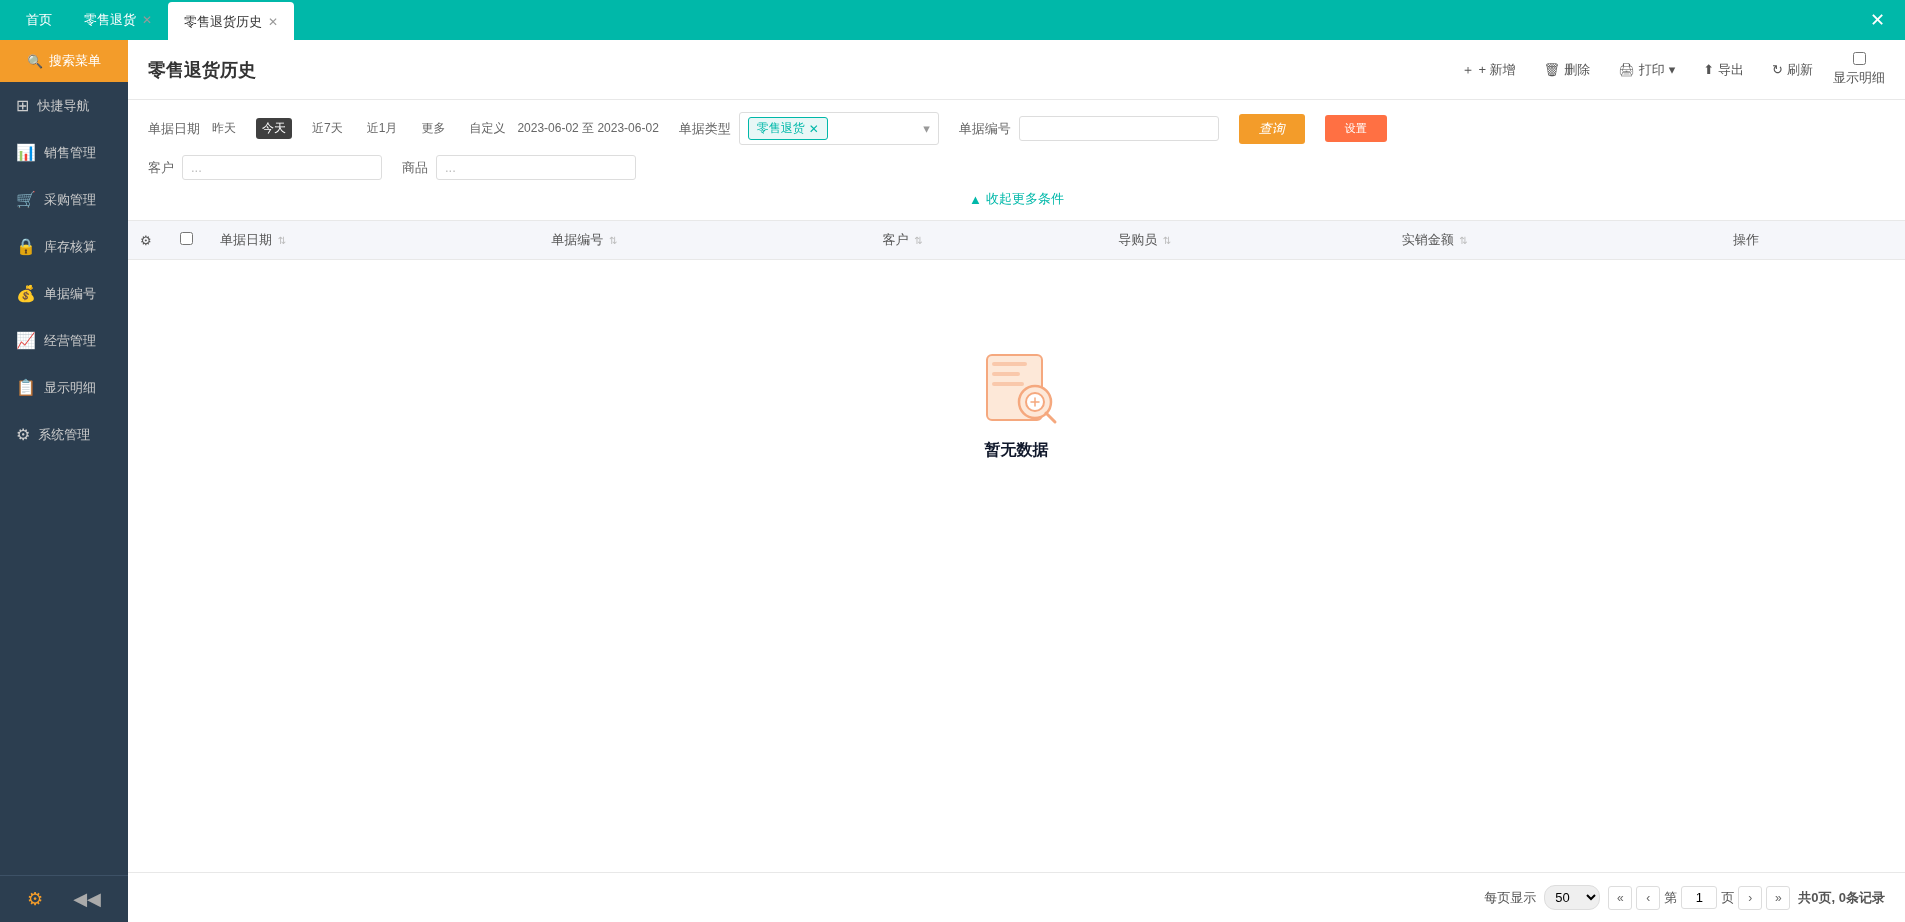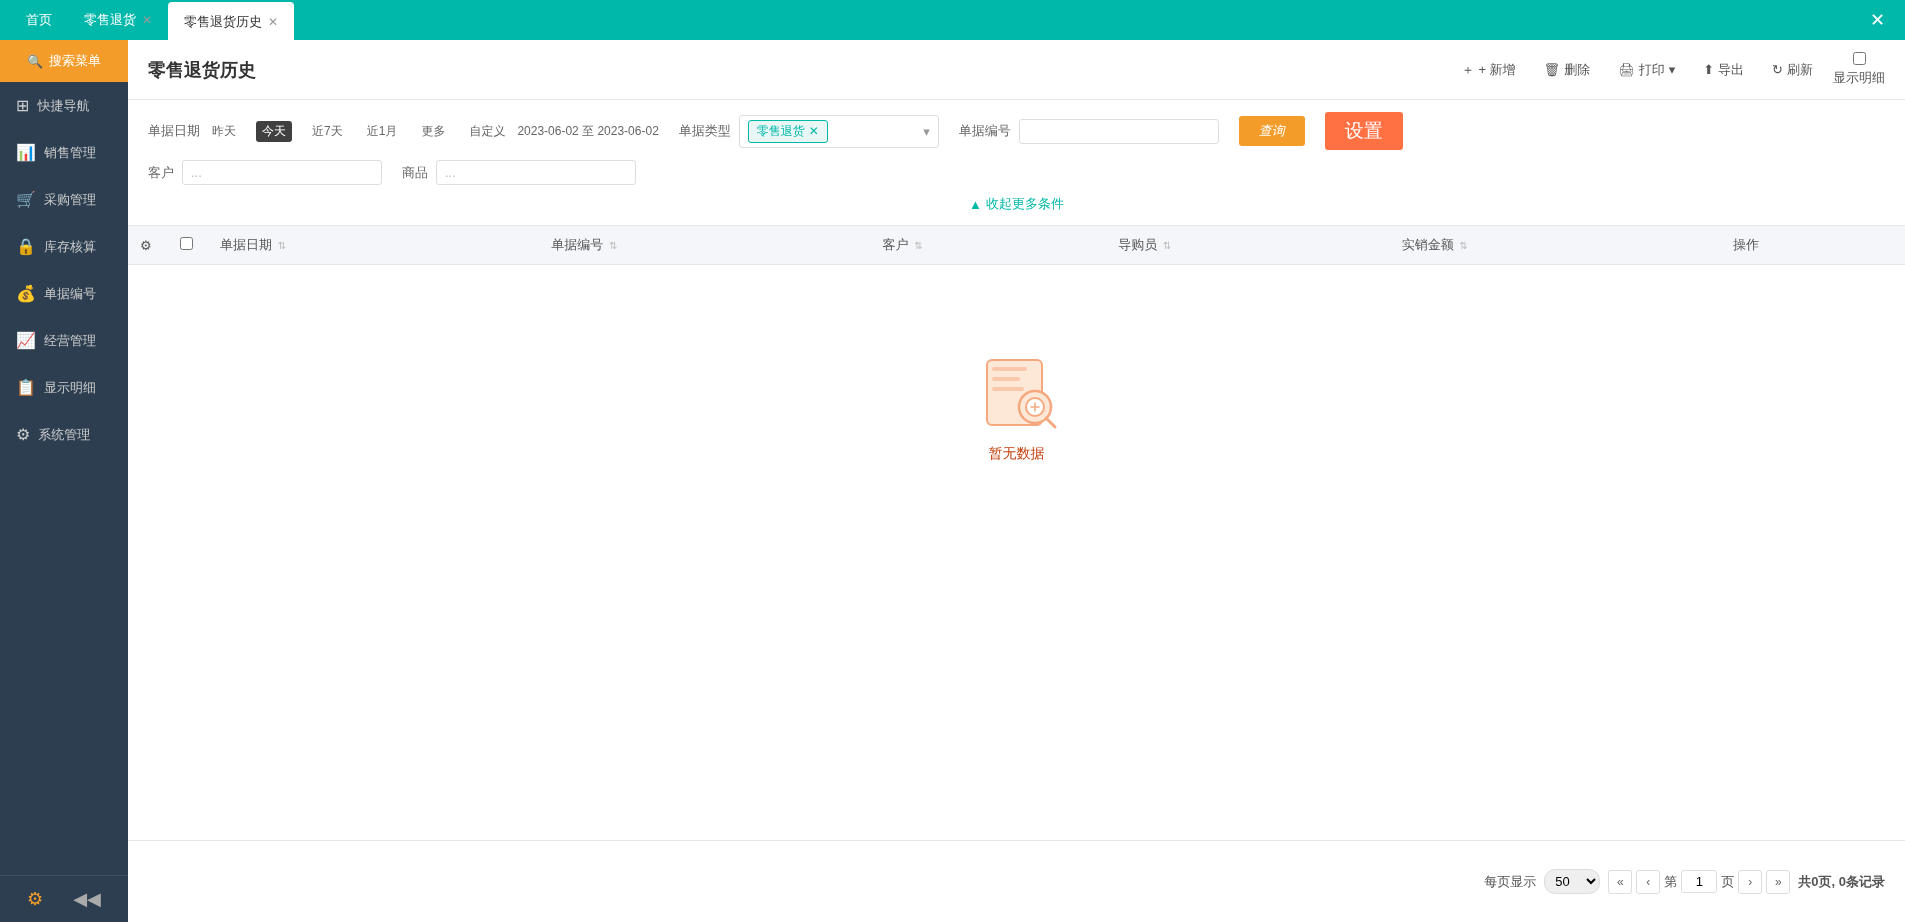--- a/index.html
+++ b/index.html
@@ -28,21 +28,21 @@
 
     
     .content { flex: 1; display: flex; flex-direction: column; overflow: hidden; background: #f0f2f5; }
 
     
     .page-header { background: white; padding: 12px 20px; display: flex; align-items: center; justify-content: space-between; border-bottom: 1px solid #e8e8e8; flex-shrink: 0; }
     .page-title { font-size: 18px; font-weight: bold; color: #333; }
     .toolbar { display: flex; align-items: center; gap: 12px; }
     .toolbar-btn { display: flex; align-items: center; gap: 4px; color: #555; cursor: pointer; font-size: 13px; padding: 4px 8px; }
     .btn-query { background: #f39c2a; color: white; border: none; padding: 6px 20px; border-radius: 3px; cursor: pointer; font-size: 13px; font-style: italic; }
-    .btn-setting { background: #ff7043; color: white; border: none; padding: 6px 20px; border-radius: 3px; cursor: pointer; font-size: 19px; }
+    .btn-setting { background: #ff7043; color: white; border: none; padding: 6px 20px; border-radius: 3px; cursor: pointer; font-size: 11px; }
     .display-detail { display: flex; align-items: center; gap: 4px; color: #555; font-size: 13px; flex-direction: column; }
     .display-detail input[type=checkbox] { cursor: pointer; }
 
     
     .filter-area { background: white; padding: 12px 20px; border-bottom: 1px solid #e8e8e8; flex-shrink: 0; }
     .filter-row { display: flex; align-items: center; gap: 20px; margin-bottom: 10px; flex-wrap: wrap; }
     .filter-item { display: flex; align-items: center; gap: 8px; }
     .filter-label { color: #666; font-size: 13px; white-space: nowrap; }
     .date-options { display: flex; align-items: center; gap: 16px; }
     .date-opt { color: #666; cursor: pointer; font-size: 12px; padding: 2px 4px; }
@@ -60,24 +60,24 @@
     .table-area { flex: 1; background: white; margin: 0; overflow: auto; }
     .data-table { width: 100%; border-collapse: collapse; }
     .data-table th { background: #f5f6fa; color: #555; font-weight: 500; padding: 10px 12px; text-align: left; border-bottom: 1px solid #e8e8e8; font-size: 13px; white-space: nowrap; }
     .data-table th .sort-icon { color: #bbb; font-size: 10px; margin-left: 2px; }
     .th-settings { width: 40px; text-align: center; }
     .th-checkbox { width: 40px; text-align: center; }
     .col-amount { text-align: right; }
 
     
     .empty-state { display: flex; flex-direction: column; align-items: center; justify-content: center; padding: 80px 0; }
-    .empty-text { color: #c2410c; font-size: 14px; }
-
-    
-    .pagination { display: flex; align-items: center; justify-content: flex-end; padding: 28px 20px; background: white; border-top: 1px solid #e8e8e8; gap: 8px; font-size: 13px; color: #555; flex-shrink: 0; }
+    .empty-text { color: #0f172a; font-size: 16px; font-weight: bold; }
+
+    
+    .pagination { display: flex; align-items: center; justify-content: flex-end; padding: 12px 20px; background: white; border-top: 1px solid #e8e8e8; gap: 8px; font-size: 13px; color: #555; flex-shrink: 0; }
     .page-size-select { border: 1px solid #ddd; border-radius: 11px; padding: 3px 6px; font-size: 13px; cursor: pointer; }
     .page-nav { display: flex; align-items: center; gap: 4px; }
     .page-nav-btn { width: 24px; height: 24px; display: flex; align-items: center; justify-content: center; border: 1px solid #ddd; border-radius: 3px; cursor: pointer; color: #666; font-size: 12px; }
     .page-num-input { border: 1px solid #ddd; border-radius: 3px; width: 36px; text-align: center; padding: 3px; font-size: 13px; }
     .page-info { color: #555; font-weight: bold; }
 
     
     .empty-svg { width: 100px; height: 100px; }
   </style>
 </head>

